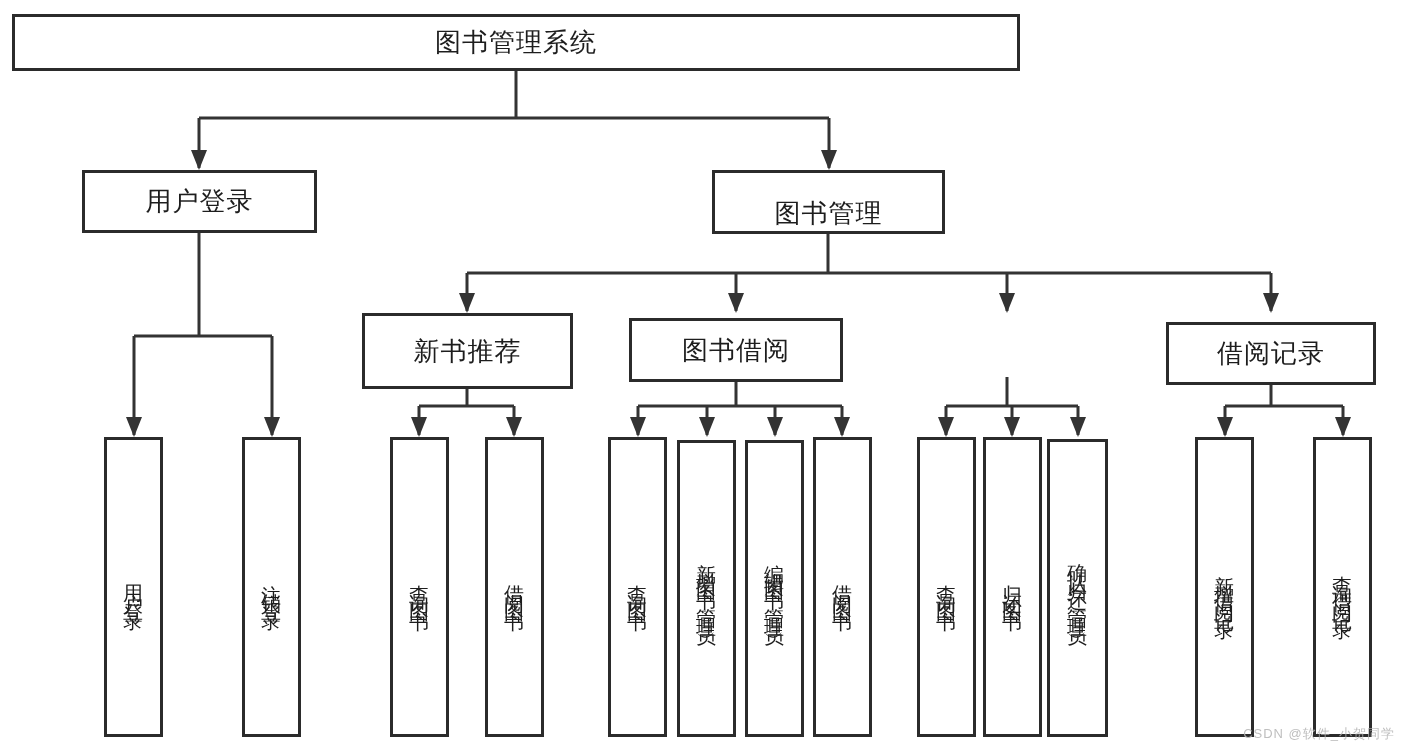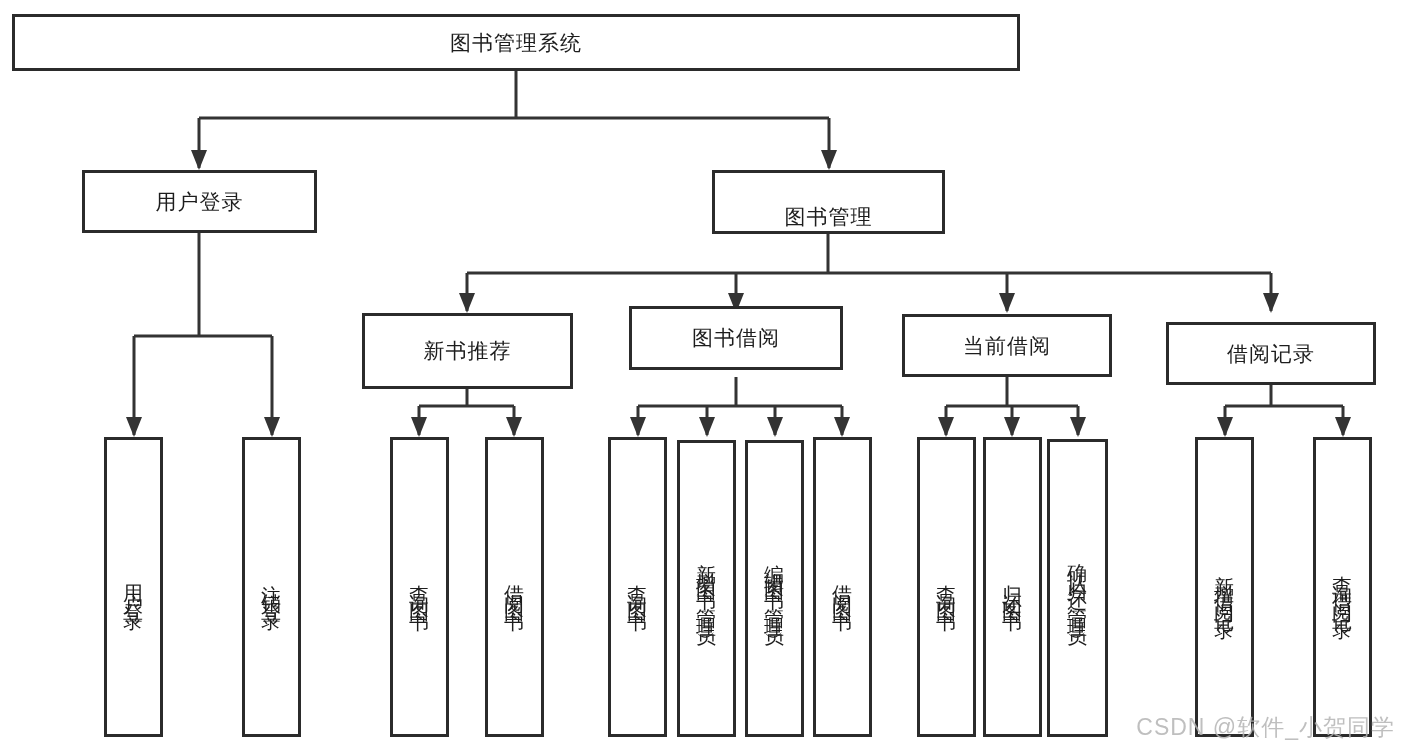--- a/index.html
+++ b/index.html
@@ -11,38 +11,38 @@
     color:#1d1d1d;
     overflow:hidden;
   }
   svg.connectors{position:absolute;left:0;top:0;width:1405px;height:747px;}
   .hbox{
     position:absolute;
     box-sizing:border-box;
     border:3px solid #2b2b2b;
     background:#ffffff;
     display:flex;align-items:center;justify-content:center;
-    font-size:21px;letter-spacing:1px;
+    font-size:26px;letter-spacing:1px;
     white-space:nowrap;
   }
   .vbox{
     position:absolute;
     top:437px;width:59px;height:300px;
     box-sizing:border-box;
     border:3px solid #2b2b2b;
     background:#ffffff;
     display:flex;align-items:center;justify-content:center;
     writing-mode:vertical-lr;
     text-orientation:mixed;
     font-size:20px;line-height:1;letter-spacing:9px;
   }
   .watermark{
     position:absolute;
     right:10px;bottom:4px;
-    font-size:23px;
+    font-size:13px;
     color:#b4b4b4;
     letter-spacing:1px;
     opacity:.85;
     white-space:nowrap;
   }
 </style>
 </head>
 <body>
 
 <div class="canvas">
@@ -74,25 +74,22 @@
   <div class="hbox" style="left:82px;top:170px;width:235px;height:63px;">
     <span>用户登录</span>
   </div>
   <div class="hbox" style="left:712px;top:170px;width:233px;height:64px;align-items:flex-end;">
     <span>图书管理</span>
   </div>
 
   <div class="hbox" style="left:362px;top:313px;width:211px;height:76px;">
     <span>新书推荐</span>
   </div>
-  <div class="hbox" style="left:629px;top:306px;width:214px;height:64px;">
+  <div class="hbox" style="left:629px;top:318px;width:214px;height:64px;">
     <span>图书借阅</span>
-  </div>
-  <div class="hbox" style="left:902px;top:314px;width:210px;height:63px;">
-    <span>当前借阅</span>
   </div>
   <div class="hbox" style="left:1166px;top:314px;width:210px;height:63px;margin-top:8px;">
     <span>借阅记录</span>
   </div>
 
   <div class="vbox" style="left:104px;">用户登录</div>
   <div class="vbox" style="left:242px;">注销登录</div>
 
   <div class="vbox" style="left:390px;">查询图书</div>
   <div class="vbox" style="left:485px;">借阅图书</div>

